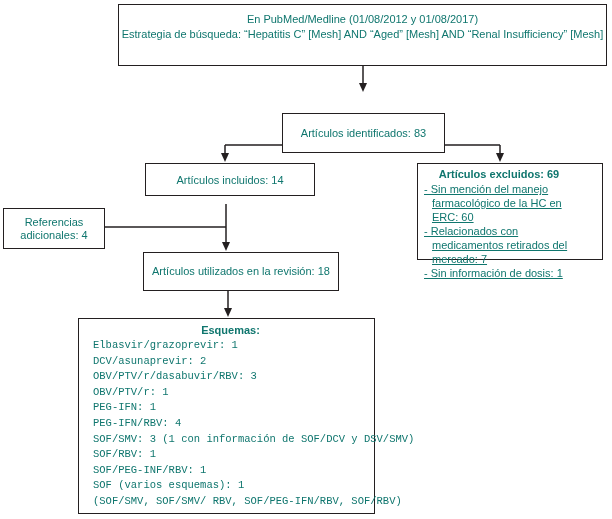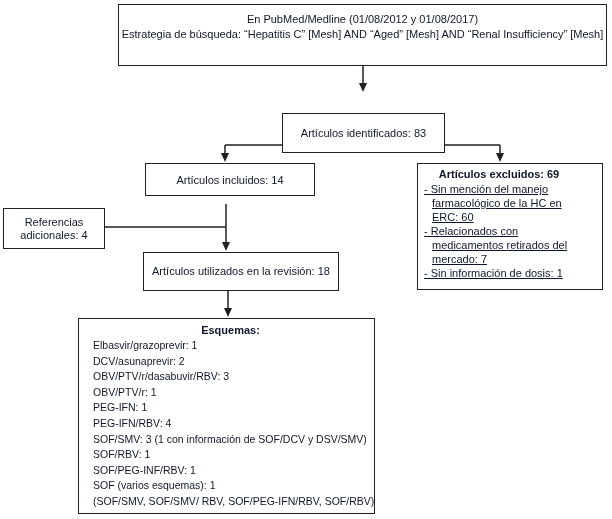--- a/index.html
+++ b/index.html
@@ -2,21 +2,21 @@
 <html><head>
 <meta charset="utf-8">
 <style>
   html, body { margin: 0; padding: 0; background: #ffffff; }
   .stage {
     position: relative;
     width: 612px;
     height: 519px;
     background: #ffffff;
     font-family: "Liberation Sans", sans-serif;
-    color: #0f172a;
+    color: #0f766e;
     overflow: hidden;
   }
   .connectors {
     position: absolute;
     left: 0; top: 0;
     width: 612px; height: 519px;
   }
   .connectors path { stroke: #231f20; stroke-width: 1.5; fill: none; }
   .box {
     position: absolute;
@@ -36,40 +36,41 @@
   .box-top {
     left: 118px; top: 4px; width: 489px; height: 62px;
     text-align: center;
     line-height: 15px;
     padding-top: 7px;
   }
   .box-top div { white-space: nowrap; }
   .box-identified { left: 282px; top: 93px;  width: 163px; height: 40px; margin-top: 20px; }
   .box-included   { left: 145px; top: 163px; width: 170px; height: 33px; }
   .box-excluded   {
-    left: 417px; top: 163px; width: 186px; height: 127px;
+    left: 417px; top: 163px; width: 186px; height: 97px;
     padding: 3px 28px 0 6px;
     line-height: 14px;
   }
   .box-excluded .bx-title { font-weight: bold; text-align: center; margin-bottom: 1px; }
   .box-excluded .bx-item  { padding-left: 8px; text-indent: -8px; text-decoration: underline; }
   .box-references { left: 3px;  top: 208px; width: 102px; height: 41px; line-height: 13px; }
   .box-used       { left: 143px; top: 252px; width: 196px; height: 39px; padding: 0 8px; line-height: 13px; }
   .box-schemes {
     left: 78px; top: 318px; width: 297px; height: 196px;
     padding: 3px 0 0 14px;
   }
   .box-schemes .bx-title {
     font-weight: bold; text-align: center;
     margin-left: -6px; line-height: 16px; font-size: 11px;
   }
   .box-schemes .bx-item {
     white-space: nowrap;
     font-size: 10.5px;
     line-height: 15.6px;
+    font-family: Liberation Mono, monospace;
   }
 </style>
 </head>
 <body>
 
 <div class="stage">
 
   <svg class="connectors" width="612" height="519" viewBox="0 0 612 519" xmlns="http://www.w3.org/2000/svg">
     <defs>
       <marker id="arrow" viewBox="0 0 9 8" markerUnits="userSpaceOnUse" markerWidth="9" markerHeight="8" refX="0" refY="4" orient="auto">

